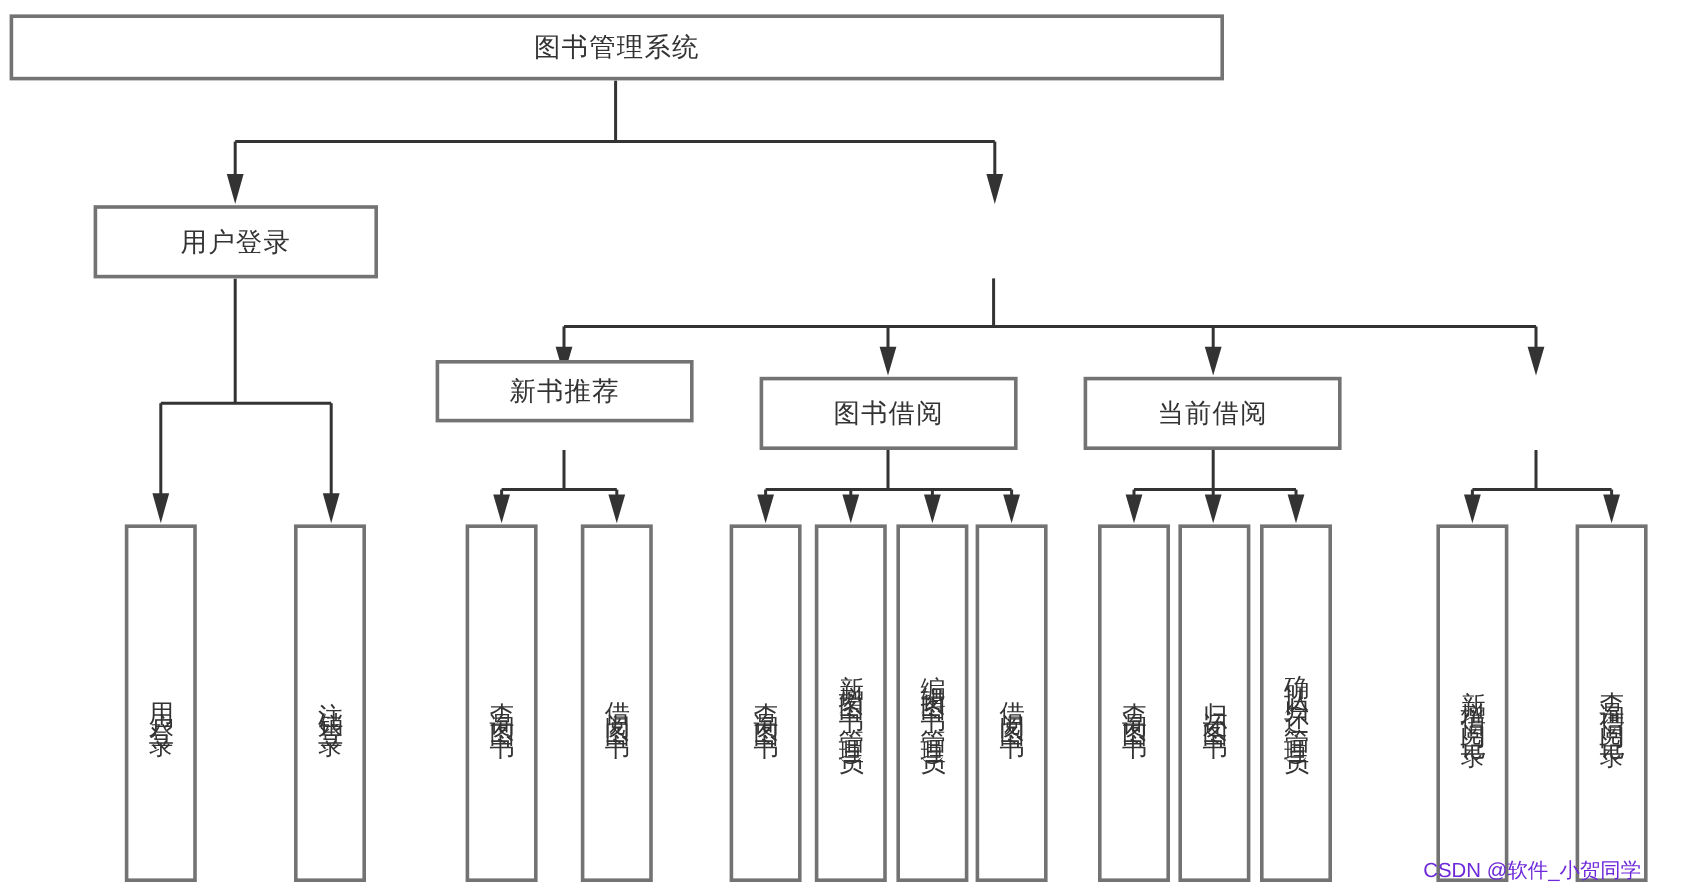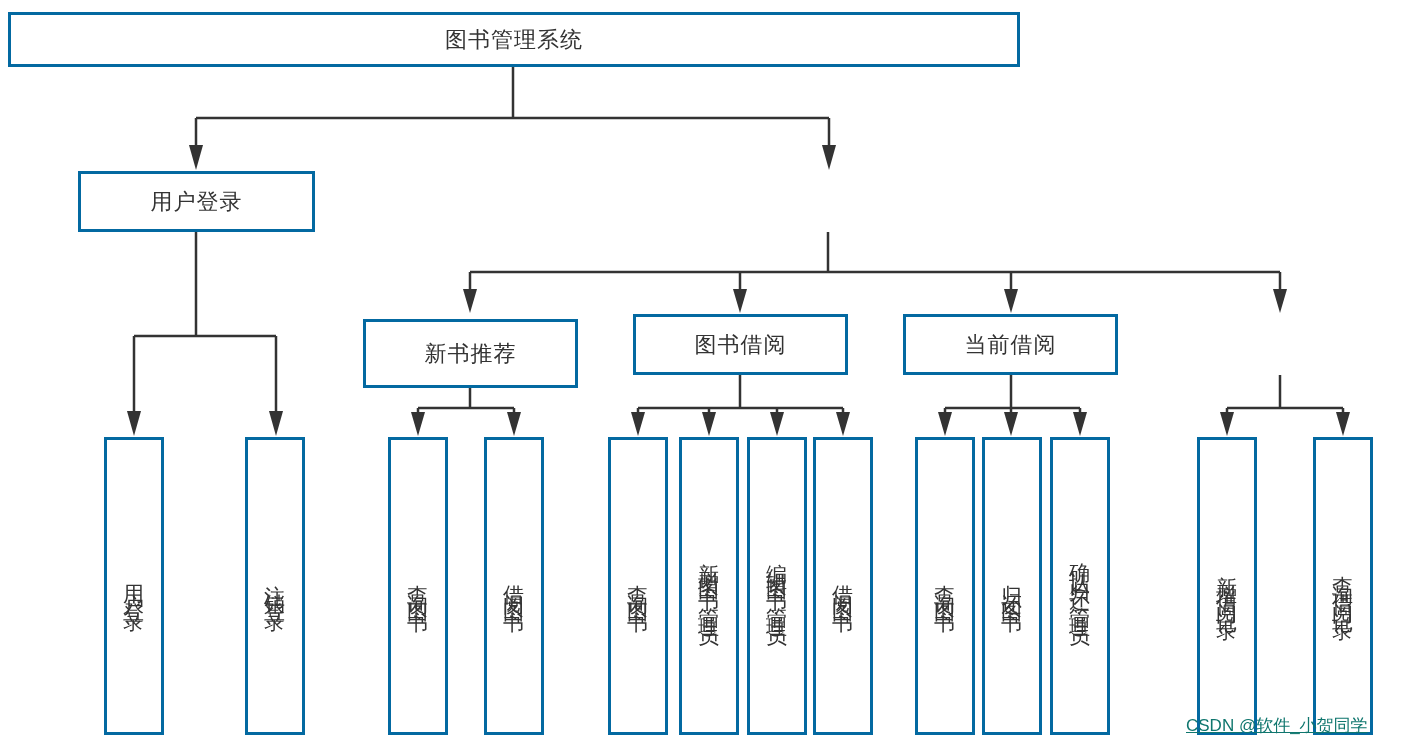--- a/index.html
+++ b/index.html
@@ -18,21 +18,21 @@
   .connectors {
     position: absolute;
     left: 0; top: 0;
     width: 1405px;
     height: 747px;
     z-index: 1;
   }
   .box {
     position: absolute;
     box-sizing: border-box;
-    border: 3px solid #0369a1;
+    border: 3px solid #737373;
     background: #ffffff;
     color: #333333;
     display: flex;
     align-items: center;
     justify-content: center;
     z-index: 2;
   }
   .box.h {
     font-size: 22px;
     letter-spacing: 1px;
@@ -45,24 +45,23 @@
     writing-mode: vertical-rl;
     letter-spacing: 9px;
     line-height: 1;
     white-space: nowrap;
   }
   .watermark {
     position: absolute;
     left: 1186px;
     top: 714px;
     font-size: 17px;
-    color: #0f766e;
+    color: #6d28d9;
     z-index: 5;
     white-space: nowrap;
-    text-decoration: underline;
   }
 </style>
 </head>
 <body>
 
 <div class="canvas">
 
   <svg class="connectors" viewBox="0 0 1405 747" xmlns="http://www.w3.org/2000/svg">
     <g stroke="#333333" stroke-width="2.5" fill="none">
 
@@ -133,21 +132,21 @@
 
       <polygon points="1220,412 1234,412 1227,436"></polygon>
       <polygon points="1336,412 1350,412 1343,436"></polygon>
     </g>
   </svg>
 
   <div class="box h" style="left:8px;top:12px;width:1012px;height:55px">图书管理系统</div>
 
   <div class="box h" style="left:78px;top:171px;width:237px;height:61px">用户登录</div>
 
-  <div class="box h" style="left:363px;top:319px;width:215px;height:69px">新书推荐</div>
+  <div class="box h" style="left:363px;top:300px;width:215px;height:52px">新书推荐</div>
   <div class="box h" style="left:633px;top:314px;width:215px;height:61px">图书借阅</div>
   <div class="box h" style="left:903px;top:314px;width:215px;height:61px">当前借阅</div>
 
   <div class="box v" style="left:104px;top:437px;width:60px;height:298px">
     <span class="vtext">用户登录</span>
   </div>
   <div class="box v" style="left:245px;top:437px;width:60px;height:298px">
     <span class="vtext">注销登录</span>
   </div>
 

